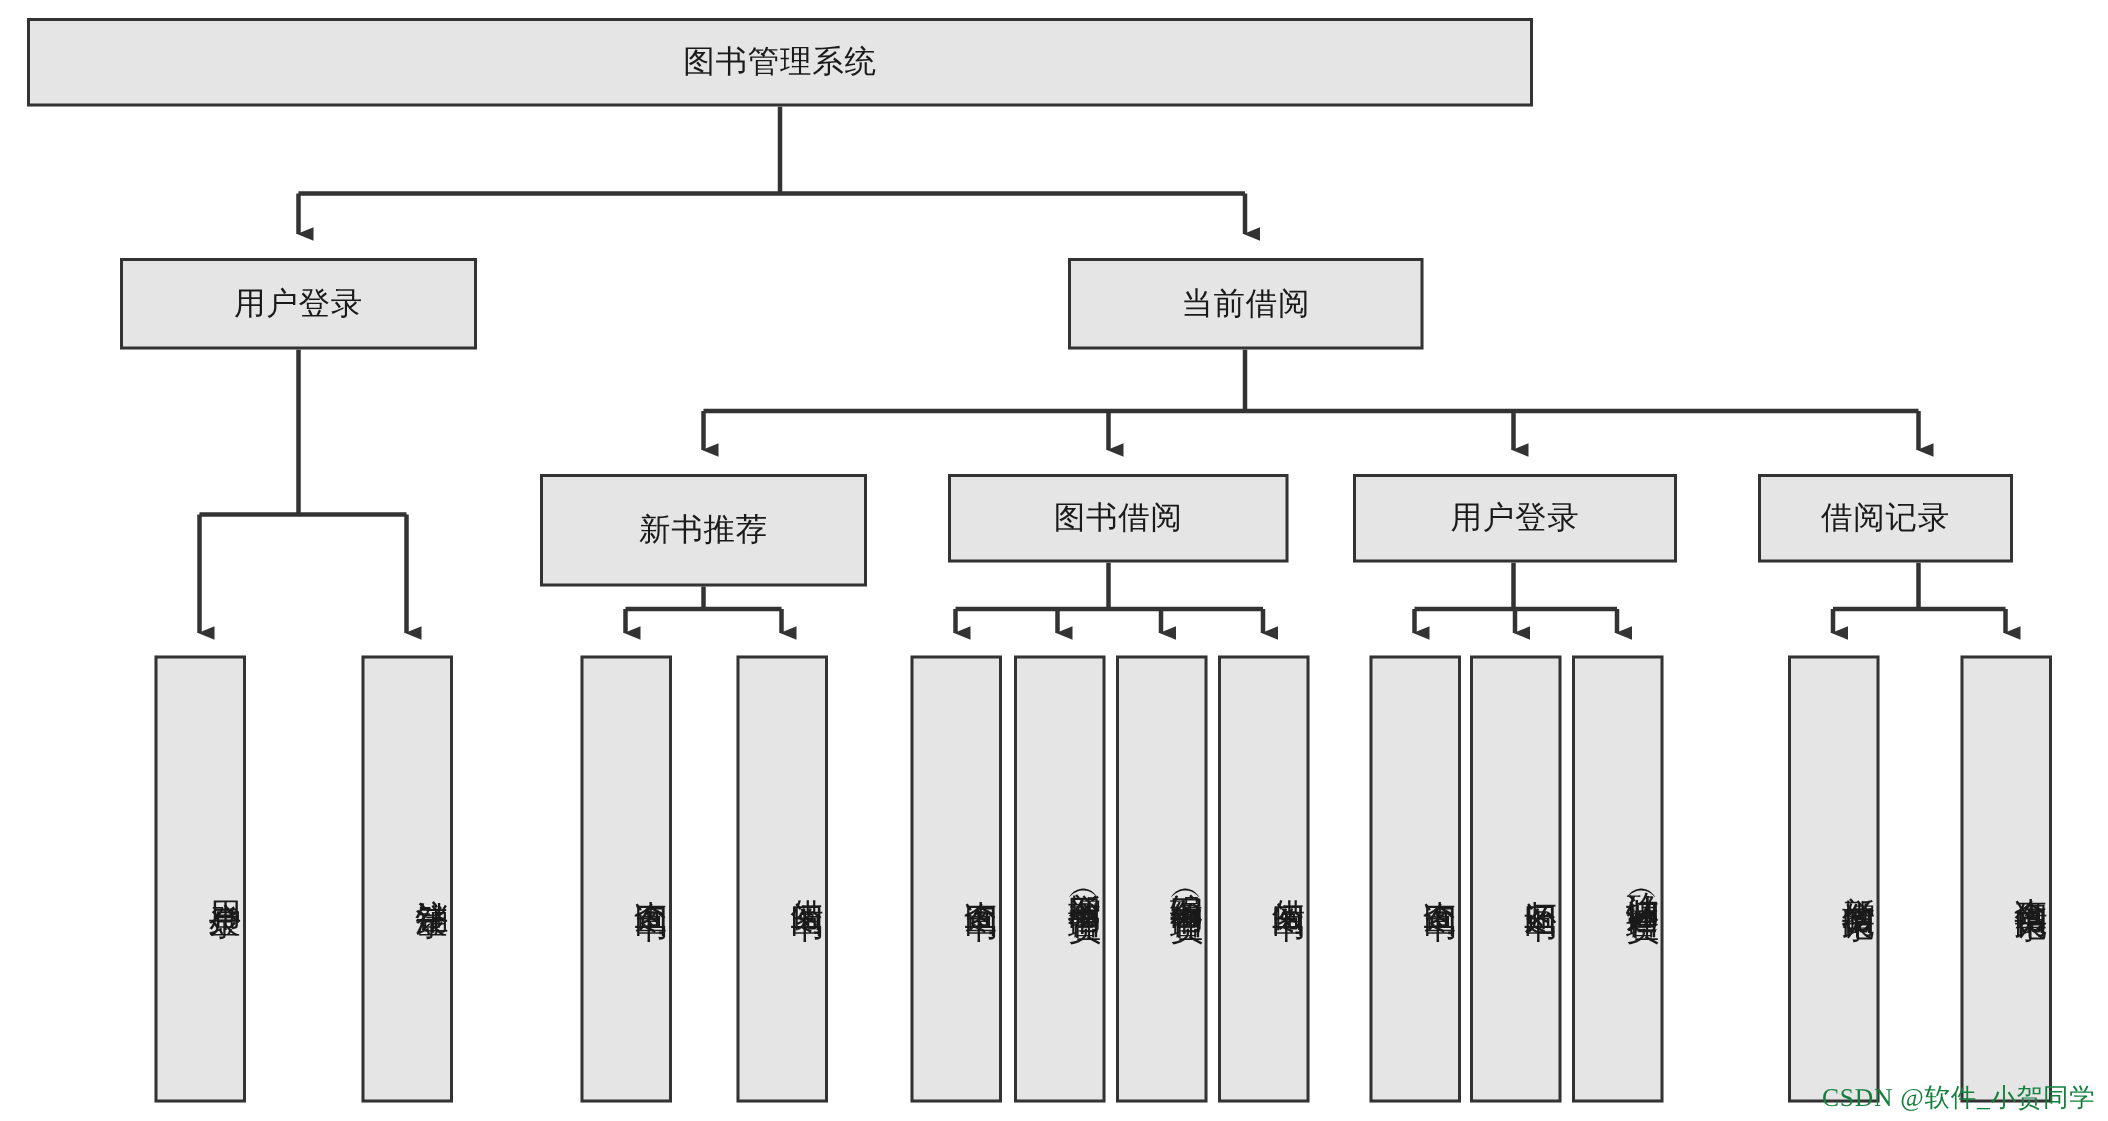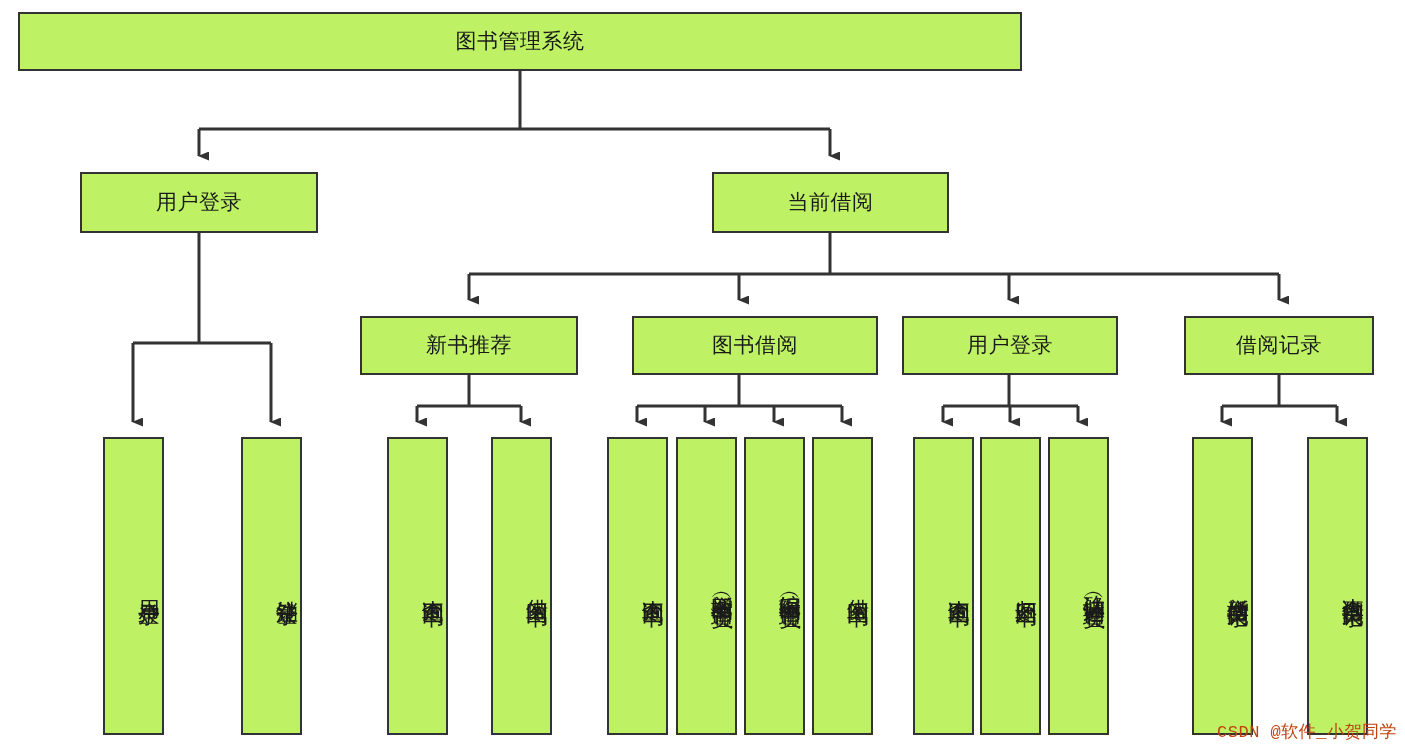--- a/index.html
+++ b/index.html
@@ -23,21 +23,21 @@
     left: 0;
     top: 0;
     width: 1405px;
     height: 747px;
     pointer-events: none;
   }
   .node {
     position: absolute;
     box-sizing: border-box;
     border: 2px solid #333333;
-    background: #bef264;
+    background: #e5e5e5;
     display: flex;
     align-items: center;
     justify-content: center;
     color: #1a1a1a;
     line-height: 1.18;
   }
   .node.horiz {
     font-size: 21px;
     letter-spacing: 0.5px;
   }
@@ -58,24 +58,24 @@
     white-space: nowrap;
   }
   .node-root {
     font-size: 22px;
   }
   #watermark {
     position: absolute;
     right: 8px;
     bottom: 4px;
     font-size: 17px;
-    color: #c2410c;
+    color: #15803d;
     letter-spacing: 0.5px;
     white-space: nowrap;
-    font-family: Liberation Mono, monospace;
+    font-family: Liberation Serif, serif;
   }
 </style>
 </head>
 <body>
 
 <div id="diagram-root">
 
   <svg id="edge-layer" viewBox="0 0 1405 747" width="1405" height="747">
     <defs>
       <marker id="arrowhead" markerWidth="9" markerHeight="11" refX="4.5" refY="10" orient="auto" markerUnits="userSpaceOnUse">
@@ -131,33 +131,33 @@
   </div>
 
   <div class="node horiz" style="left:80px; top:172px; width:238px; height:61px;">
     <span>用户登录</span>
   </div>
 
   <div class="node horiz" style="left:712px; top:172px; width:237px; height:61px;">
     <span>当前借阅</span>
   </div>
 
-  <div class="node horiz" style="left:360px; top:316px; width:218px; height:59px;">
+  <div class="node horiz" style="left:360px; top:316px; width:218px; height:75px;">
     <span>新书推荐</span>
   </div>
 
-  <div class="node horiz" style="left:632px; top:316px; width:246px; height:59px;">
+  <div class="node horiz" style="left:632px; top:316px; width:227px; height:59px;">
     <span>图书借阅</span>
   </div>
 
   <div class="node horiz" style="left:902px; top:316px; width:216px; height:59px;">
     <span>用户登录</span>
   </div>
 
-  <div class="node horiz" style="left:1172px; top:316px; width:190px; height:59px;margin-left:12px;">
+  <div class="node horiz" style="left:1172px; top:316px; width:170px; height:59px;">
     <span>借阅记录</span>
   </div>
 
   <div class="node vert" style="left:103px; top:437px; width:61px; height:298px;">
     <span class="vlabel">用户登录</span>
   </div>
 
   <div class="node vert" style="left:241px; top:437px; width:61px; height:298px;">
     <span class="vlabel">注销登录</span>
   </div>

